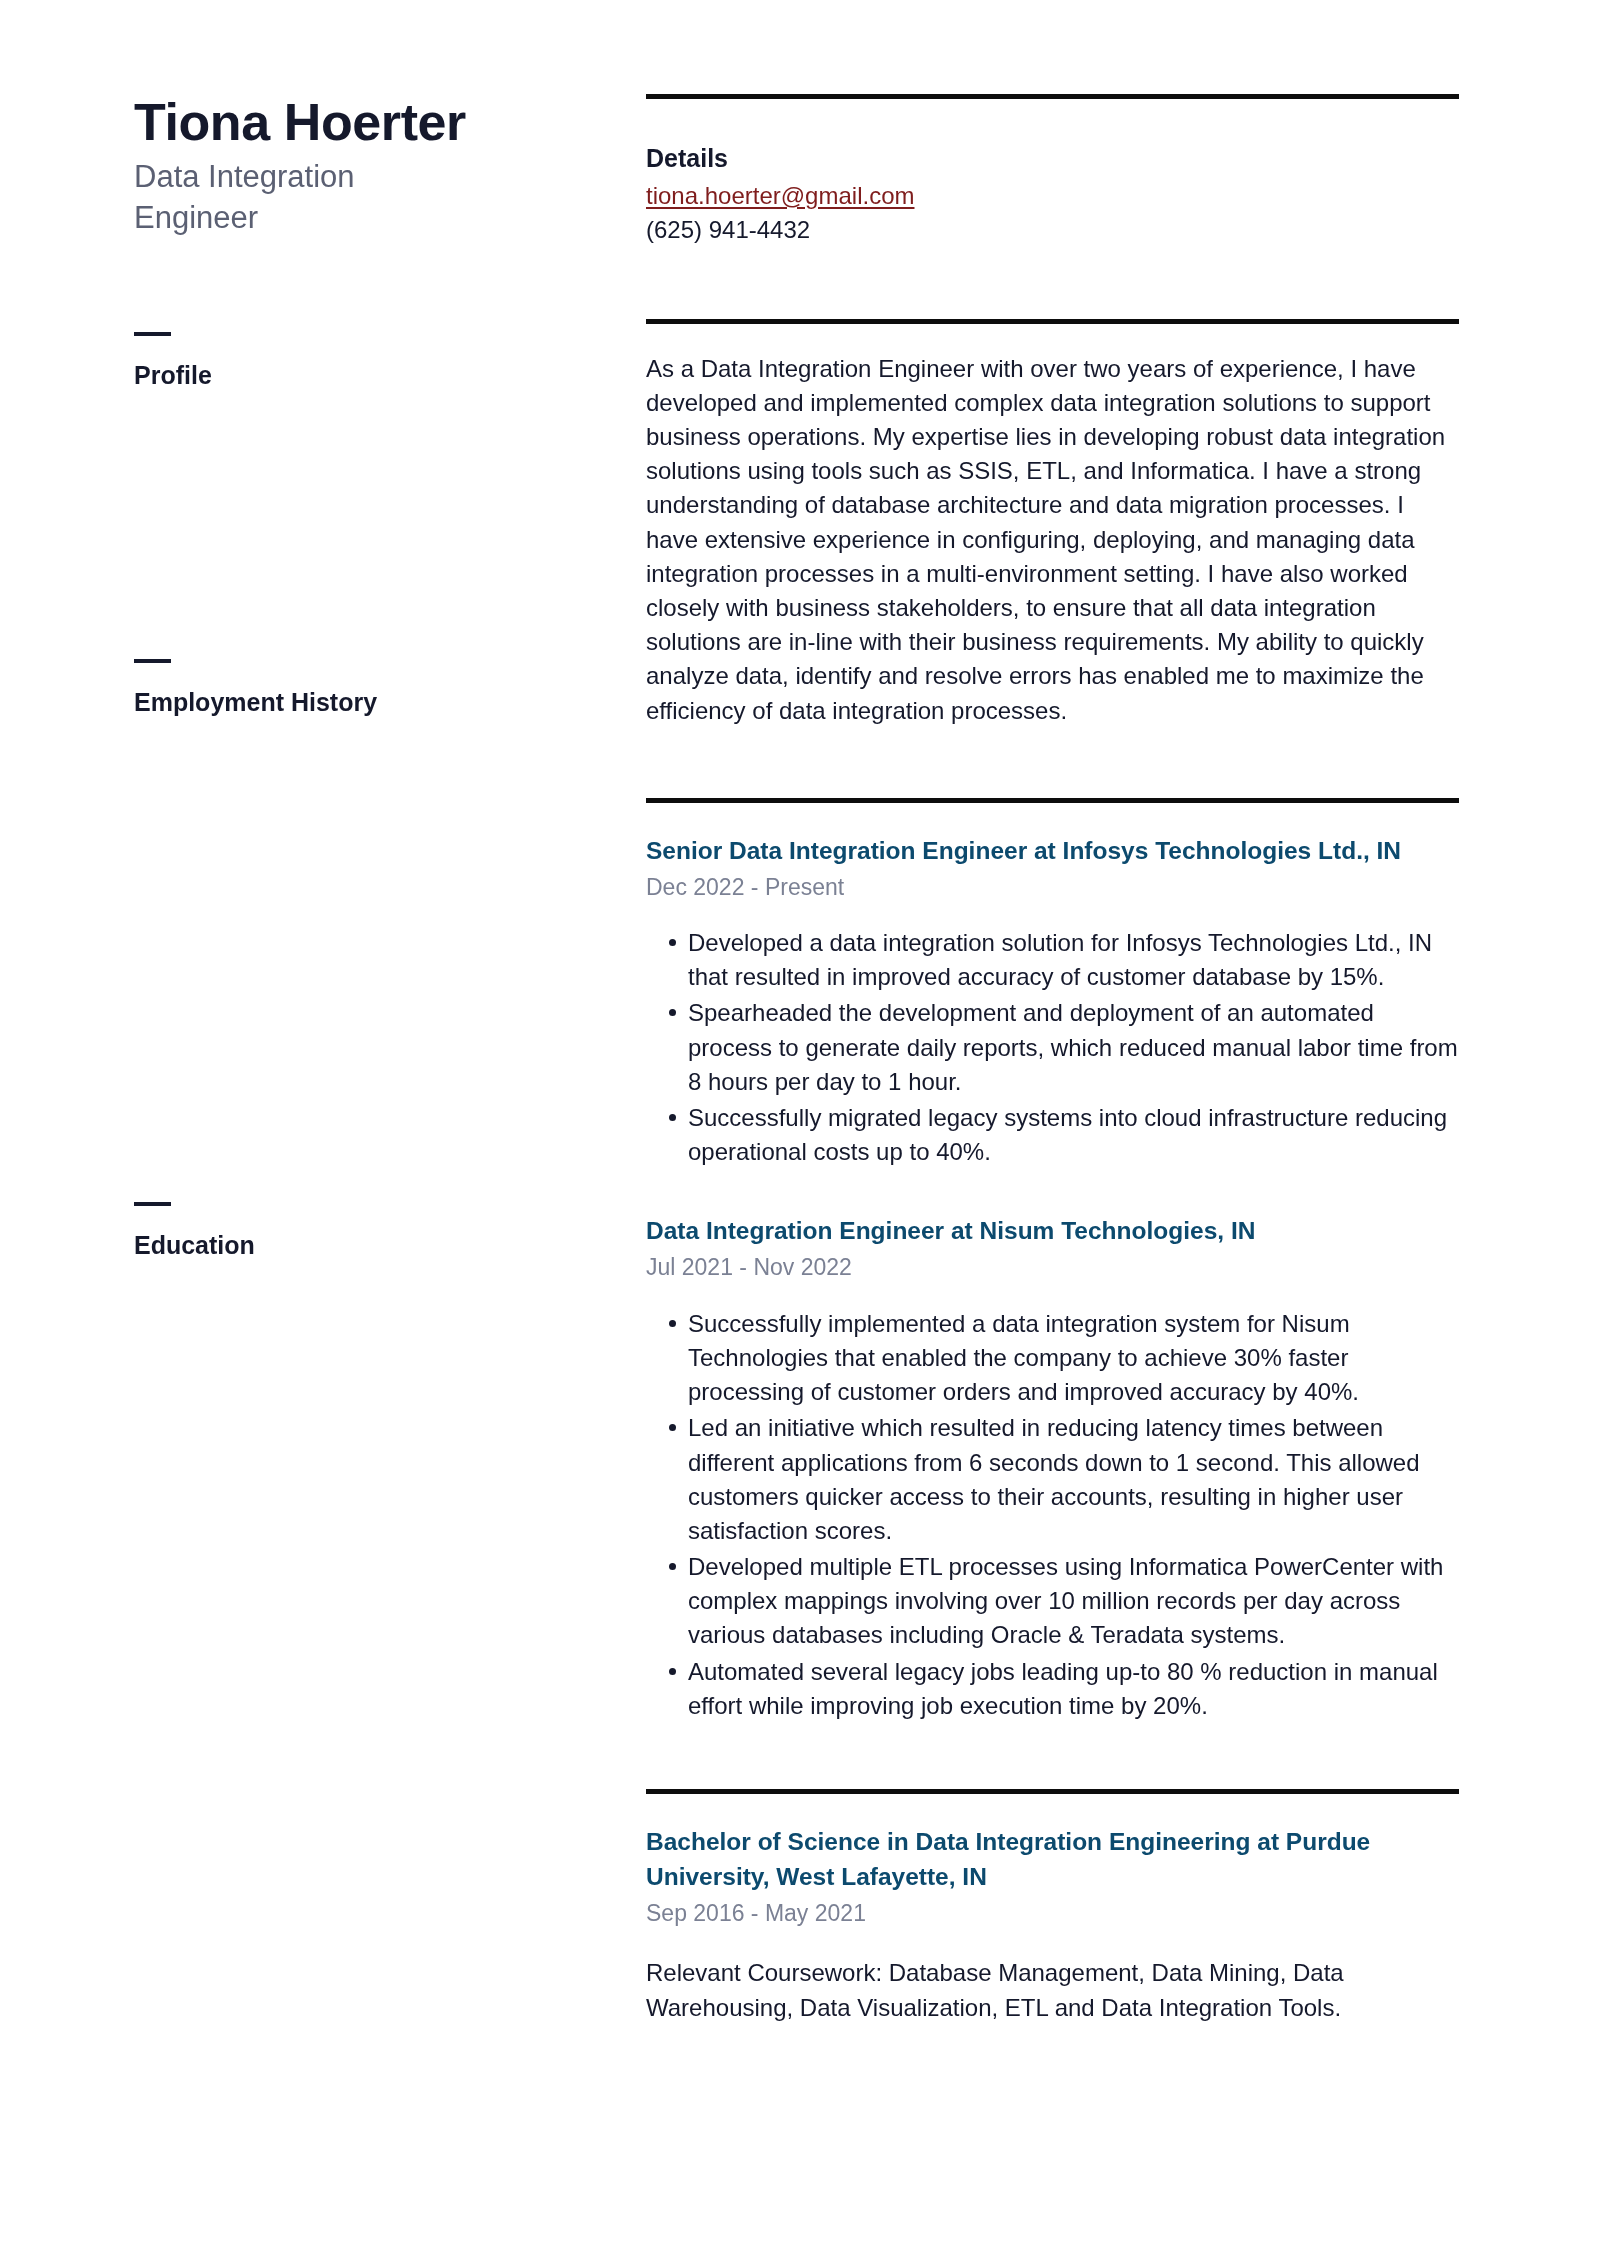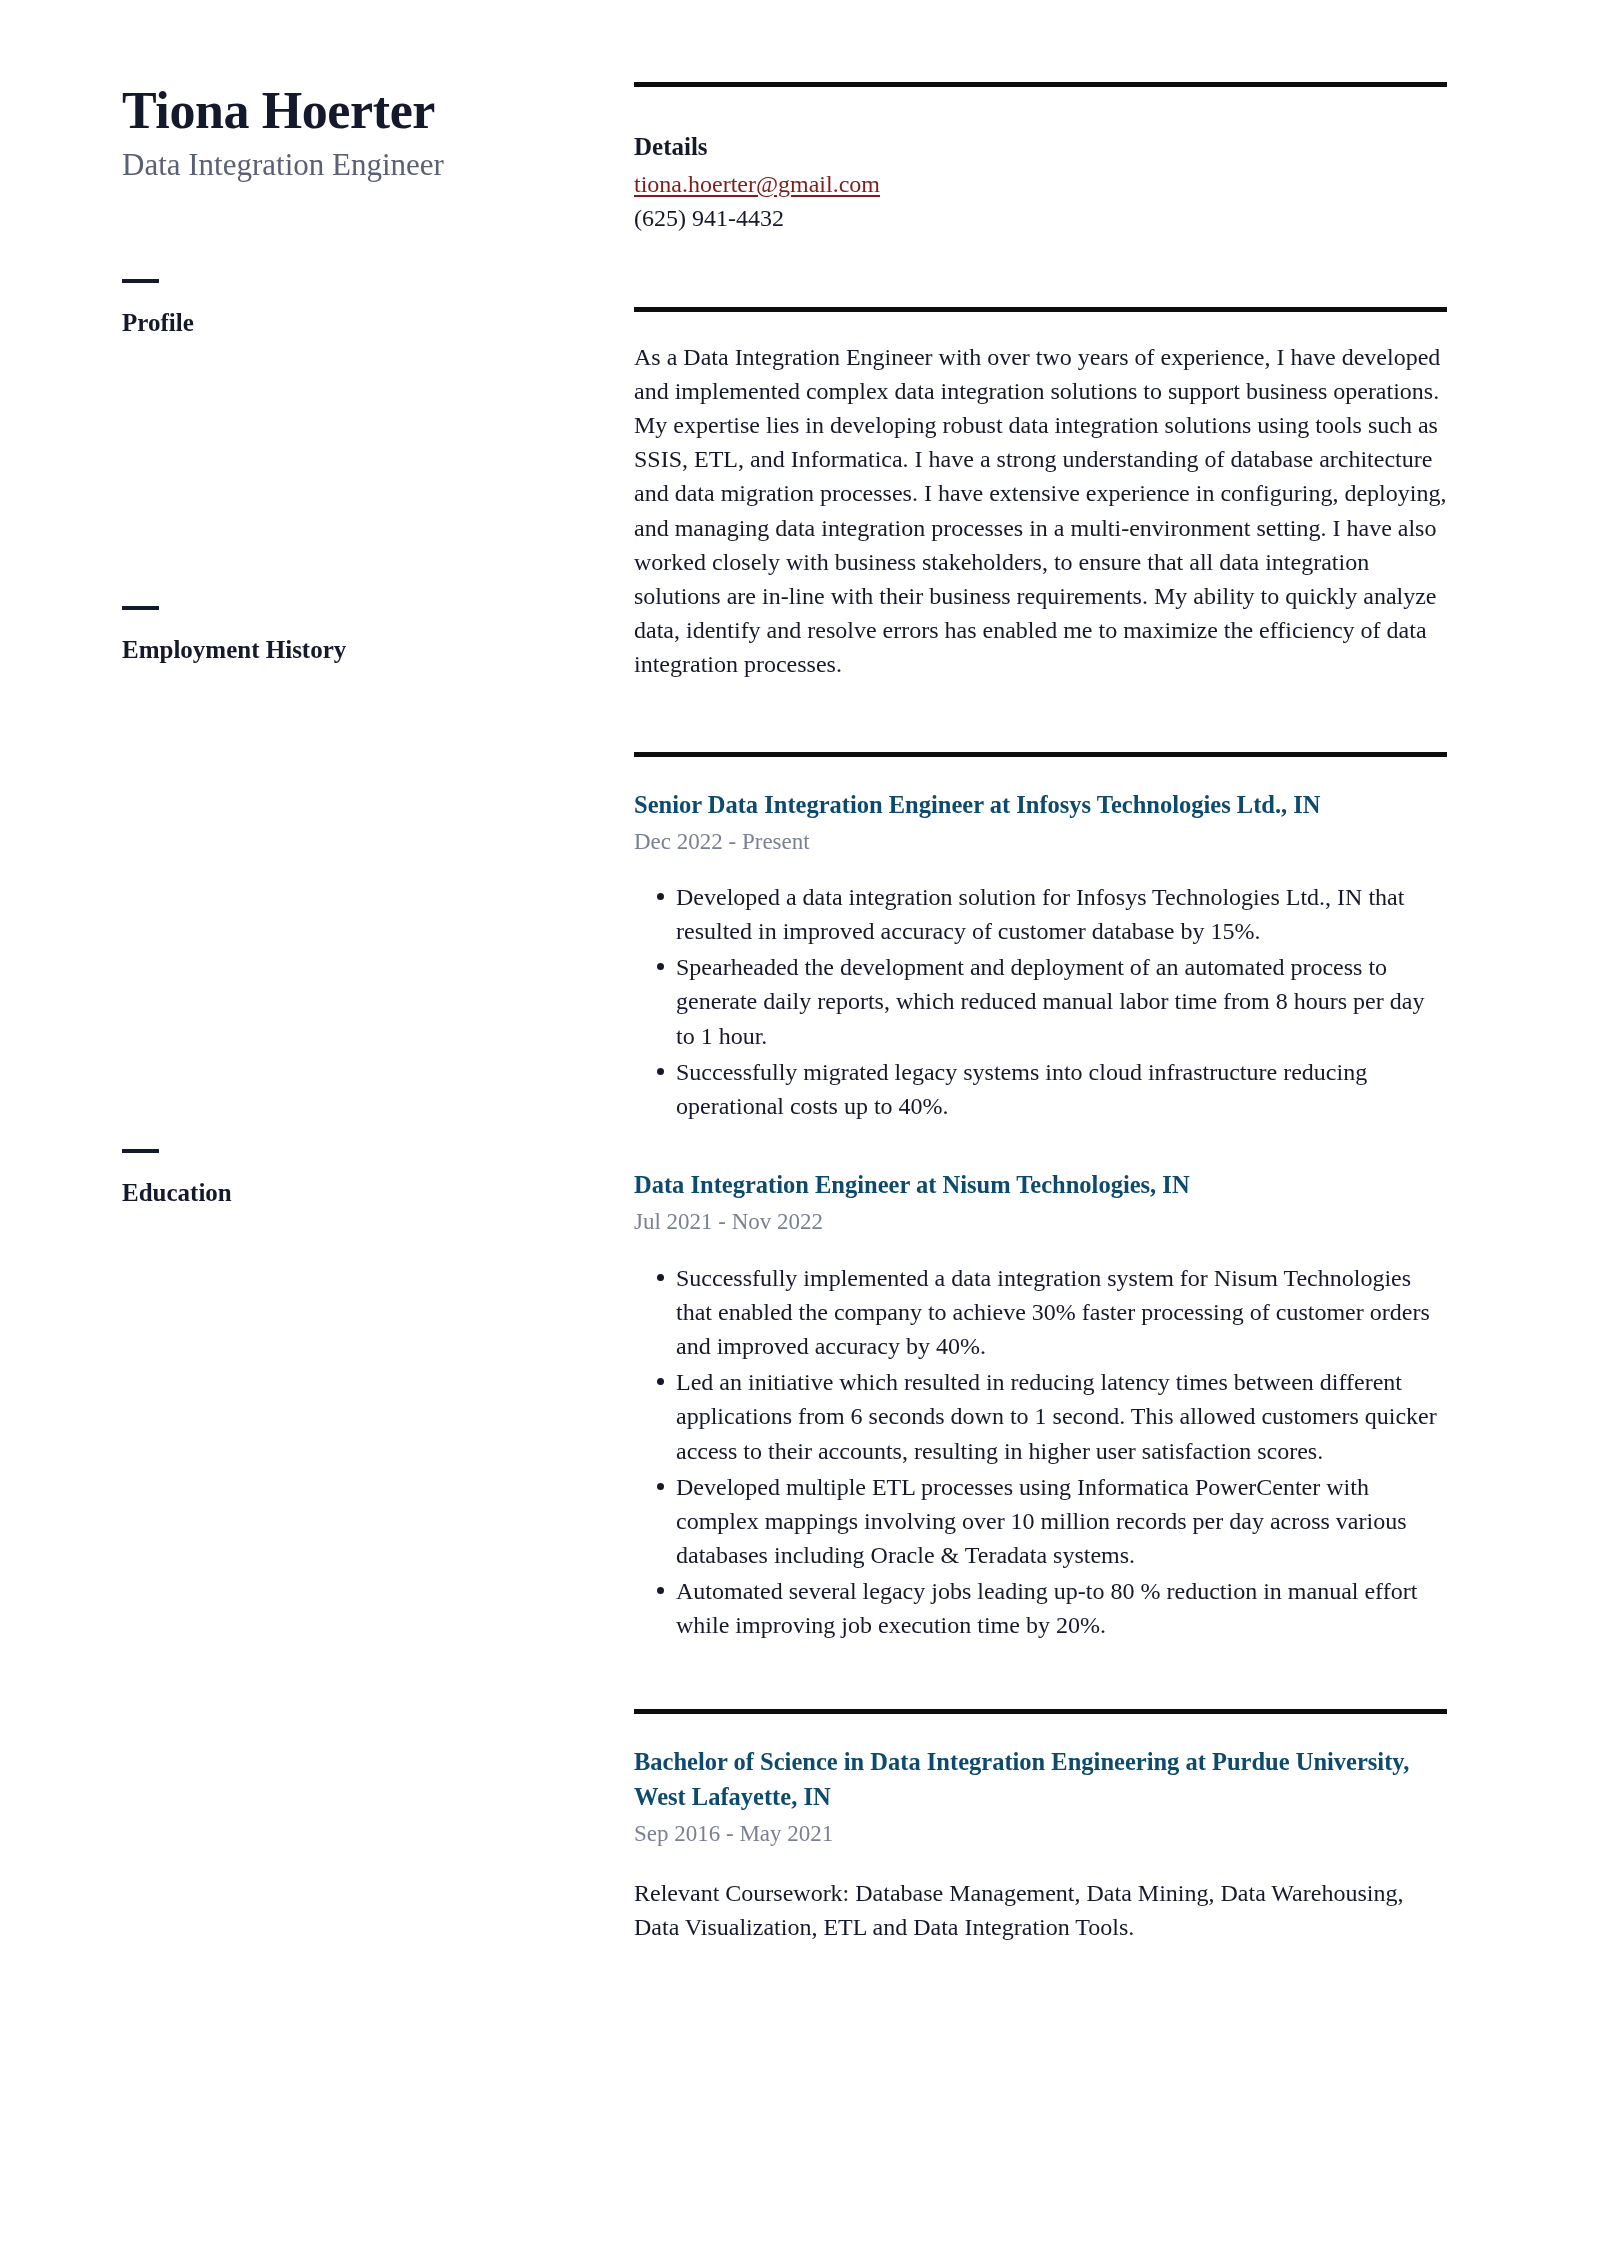--- a/index.html
+++ b/index.html
@@ -13,23 +13,22 @@
     font-family: "Liberation Sans", "DejaVu Sans", sans-serif;
     color: #15192c;
     -webkit-font-smoothing: antialiased;
   }
 
   .page {
     position: relative;
     width: 1584px;
     min-height: 2261px;
     background: #ffffff;
-    padding: 4px;
+    padding: 16px;
     overflow: hidden;
-    font-family: Liberation Serif, serif;
   }
 
   .resume-grid {
     display: grid;
     grid-template-columns: 512px 885px;
     column-gap: 0;
     padding: 78px 0 0 118px;
   }
 
   

